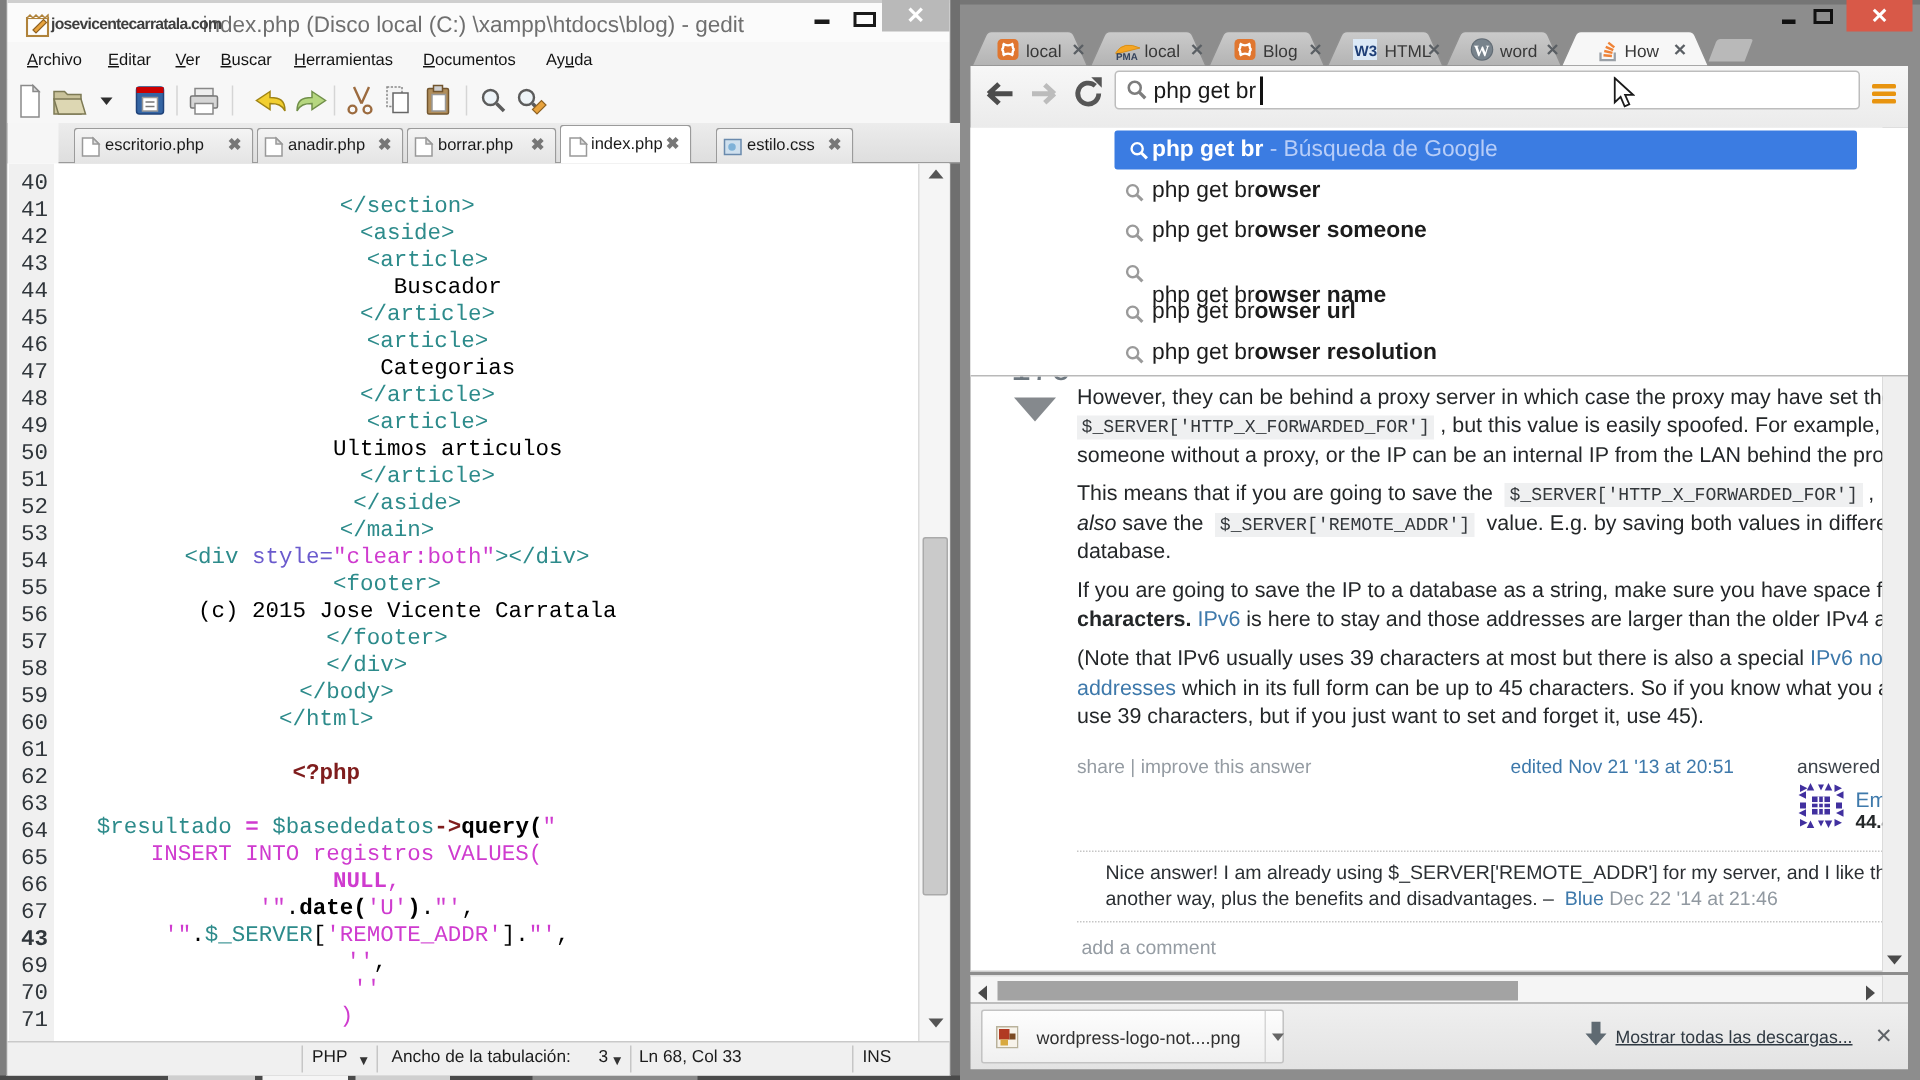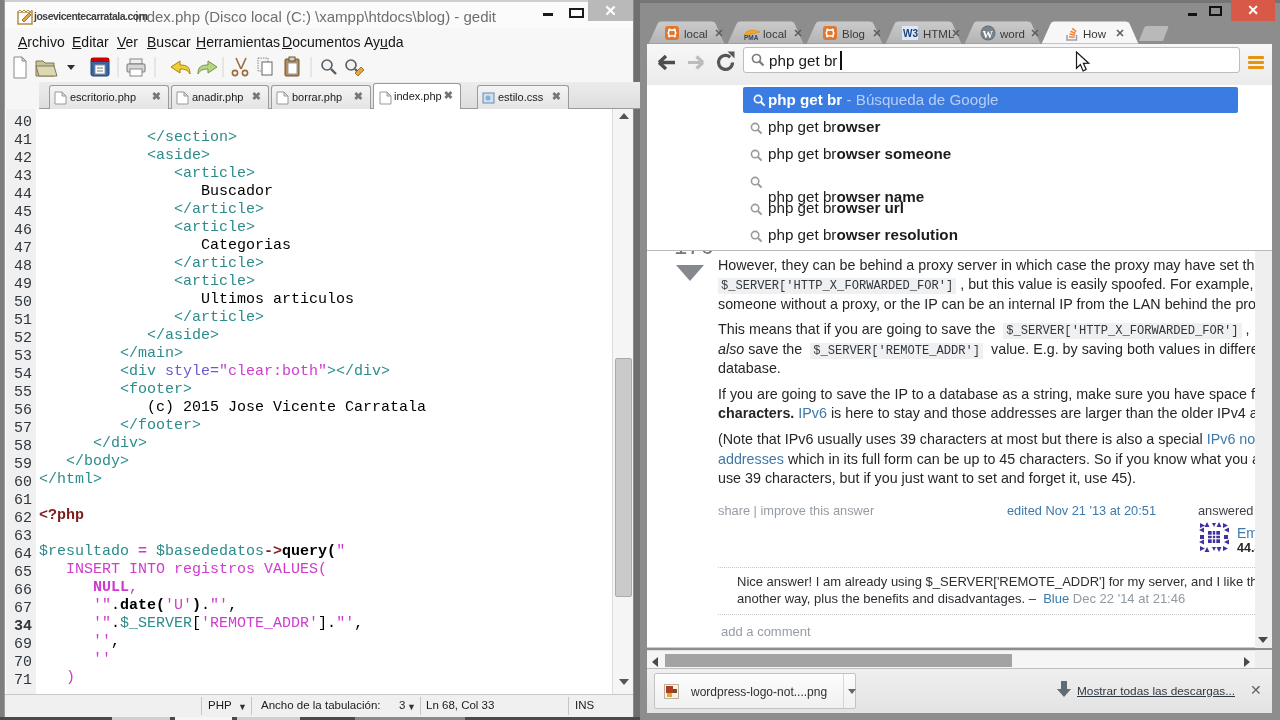--- a/index.html
+++ b/index.html
@@ -1,33 +1,33 @@
 <!DOCTYPE html>
 <html><head>
 <meta charset="utf-8">
 <style>
 html,body{margin:0;padding:0;}
 body{width:1280px;height:720px;overflow:hidden;position:relative;background:#7b7b7b;font-family:"Liberation Sans",sans-serif;}
 .abs{position:absolute;}
 
 #gedit{left:4px;top:0;width:630px;height:717px;background:#f6f6f6;border-left:1px solid #9a9a9a;border-right:1px solid #8a8a8a;box-sizing:border-box;}
 #gtitle{left:0;top:0;width:100%;height:28px;background:#fbfbfb;border-top:2px solid #cfcfcf;box-sizing:border-box;}
-#gmenu{left:0;top:28px;width:100%;height:25px;background:#f7f7f7;font-size:14px;color:#141414;}
+#gmenu{left:0;top:28px;width:100%;height:25px;background:#f7f7f7;font-size:11px;color:#141414;}
 #gmenu span{position:absolute;top:6px;}
 #gtool{left:0;top:53px;width:100%;height:29px;background:#f7f7f7;}
 #gtabs{left:0;top:82px;width:100%;height:27px;background:linear-gradient(#ececec,#dedede);border-bottom:1px solid #9a9a9a;box-sizing:border-box;margin-left:34px;}
 .gtab{position:absolute;top:3px;height:24px;background:linear-gradient(#f4f4f4,#e4e4e4);border:1px solid #9b9b9b;border-bottom:none;border-radius:3px 3px 0 0;box-sizing:border-box;}
 .gtab.act{background:#fff;top:1px;height:26px;}
 .gtab .tx{position:absolute;top:5px;left:20px;font-size:11px;color:#1a1a1a;}
 .gtab.act .tx{top:6px;}
 .gtab .cl{position:absolute;top:4px;right:7px;font-size:11px;font-weight:bold;color:#777;}
 .gtab.act .cl{top:5px;}
 #geditor{left:0;top:109px;width:100%;height:585px;background:#fff;overflow:hidden;}
 #ggutter{left:1px;top:0;width:30px;height:585px;background:#f0f0f0;font-family:"Liberation Mono",monospace;font-size:15px;line-height:18px;color:#30363b;text-align:right;padding-top:5px;padding-right:4px;box-sizing:border-box;}
-#gcode{left:34px;top:5px;font-family:"Liberation Mono",monospace;font-size:15px;line-height:18px;color:#000;}
+#gcode{left:19px;top:5px;font-family:"Liberation Mono",monospace;font-size:15px;line-height:18px;color:#000;text-align:center;}
 .tl{color:#2d8b8b;}
 .mg{color:#cf3bcf;}
 .mgb{color:#cf3bcf;font-weight:bold;}
 .mr{color:#7f1d1d;font-weight:bold;}
 .vt{color:#6a5acd;}
 .bk{font-weight:bold;}
 #gscroll{left:607px;top:0;width:22px;height:585px;background:#f5f5f5;border-left:1px solid #dcdcdc;box-sizing:border-box;}
 #gthumb{left:2px;top:249px;width:17px;height:239px;background:#cacaca;border:1px solid #aaa;border-radius:2px;box-sizing:border-box;}
 #gstatus{left:0;top:694px;width:100%;height:23px;background:#f0f0f0;border-top:1px solid #c9c9c9;font-size:11.5px;color:#1c1c1c;box-sizing:border-box;}
 #gstatus span{position:absolute;top:4px;}
@@ -193,21 +193,21 @@
 58
 59
 60
 61
 62
 63
 64
 65
 66
 67
-<b>34</b>
+<b>43</b>
 69
 70
 71</div>
     <pre id="gcode" class="abs"><span class="tl">            &lt;/section&gt;
             &lt;aside&gt;
                &lt;article&gt;</span>
                   Buscador
 <span class="tl">               &lt;/article&gt;
                &lt;article&gt;</span>
                   Categorias

